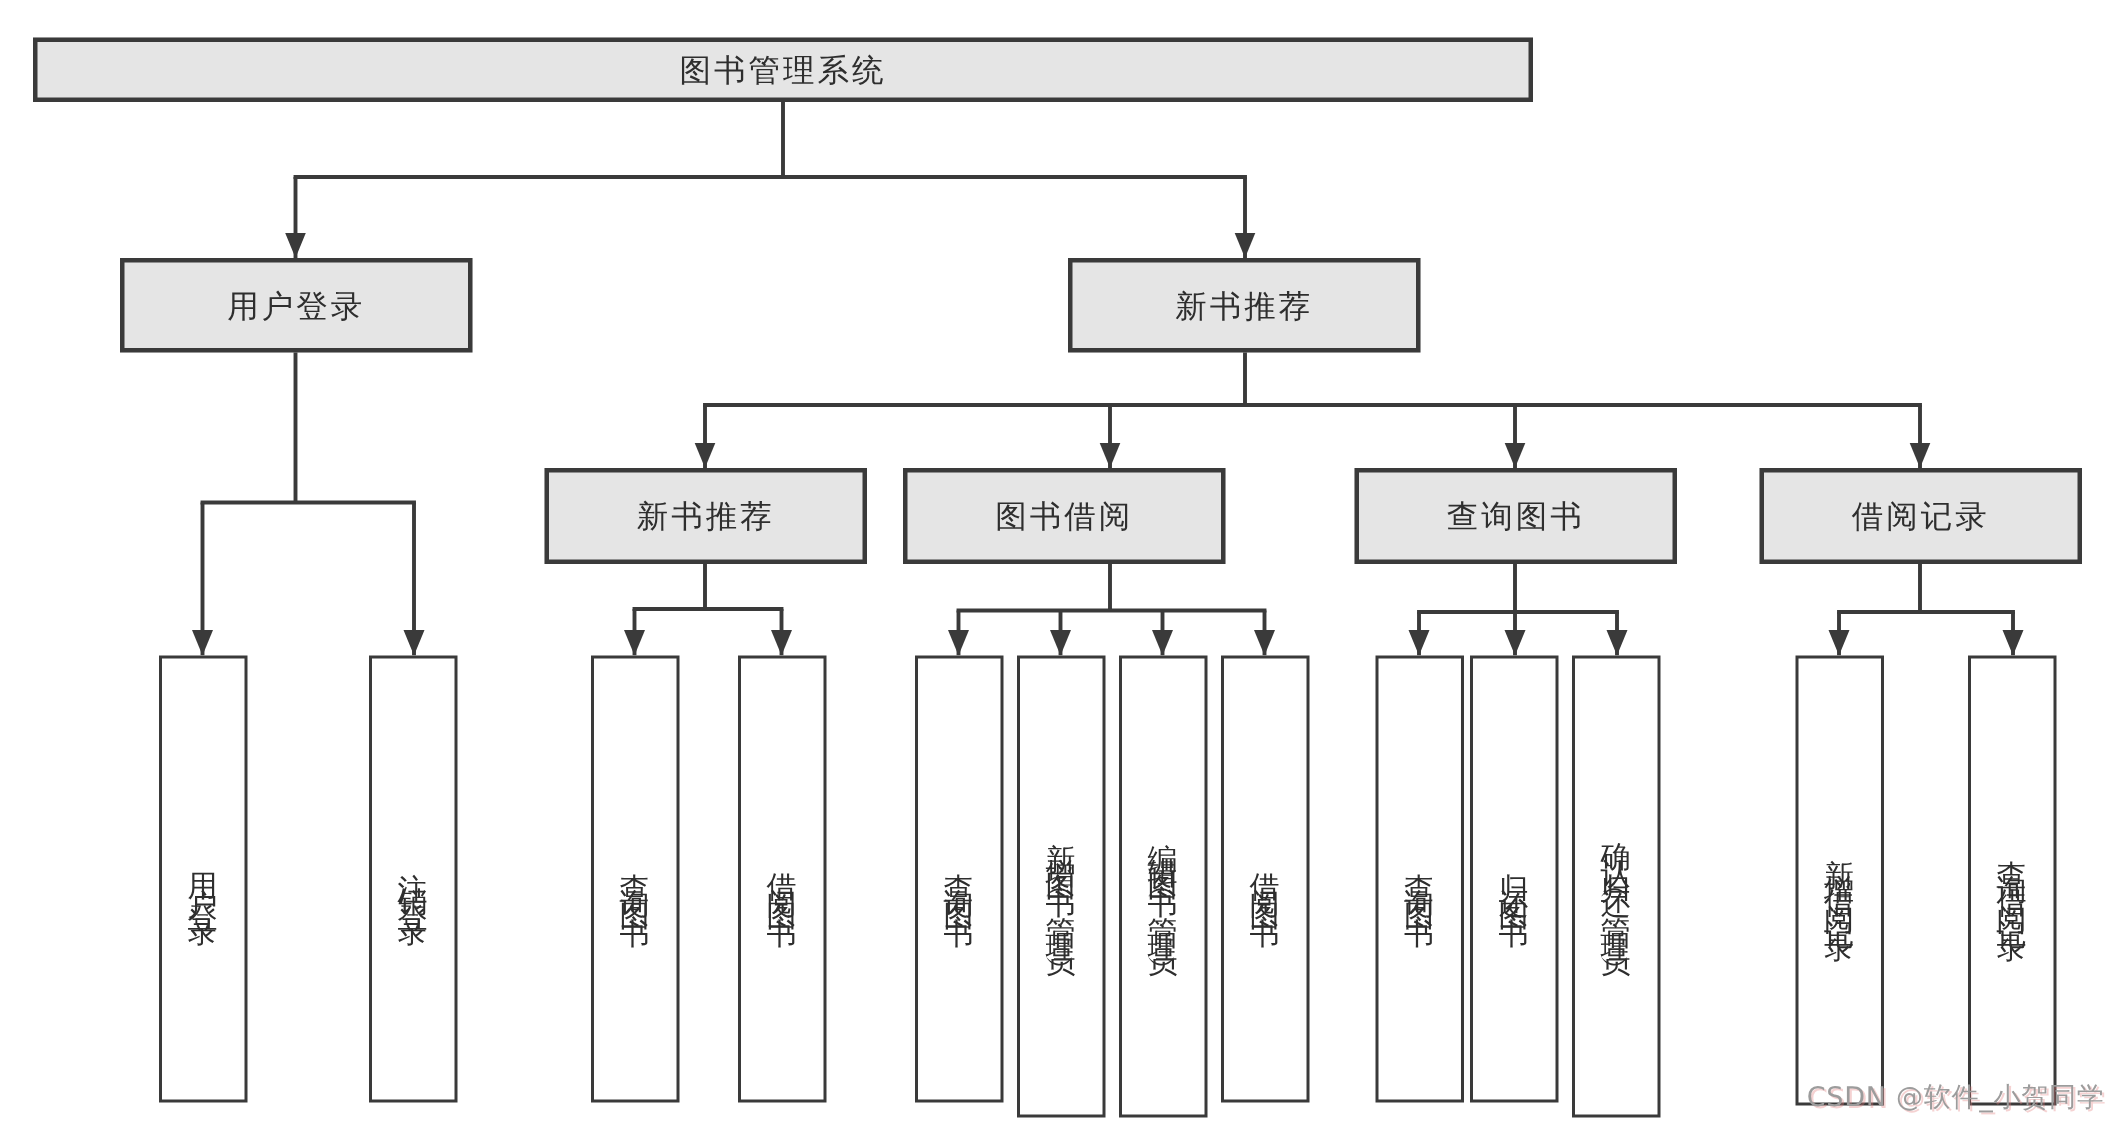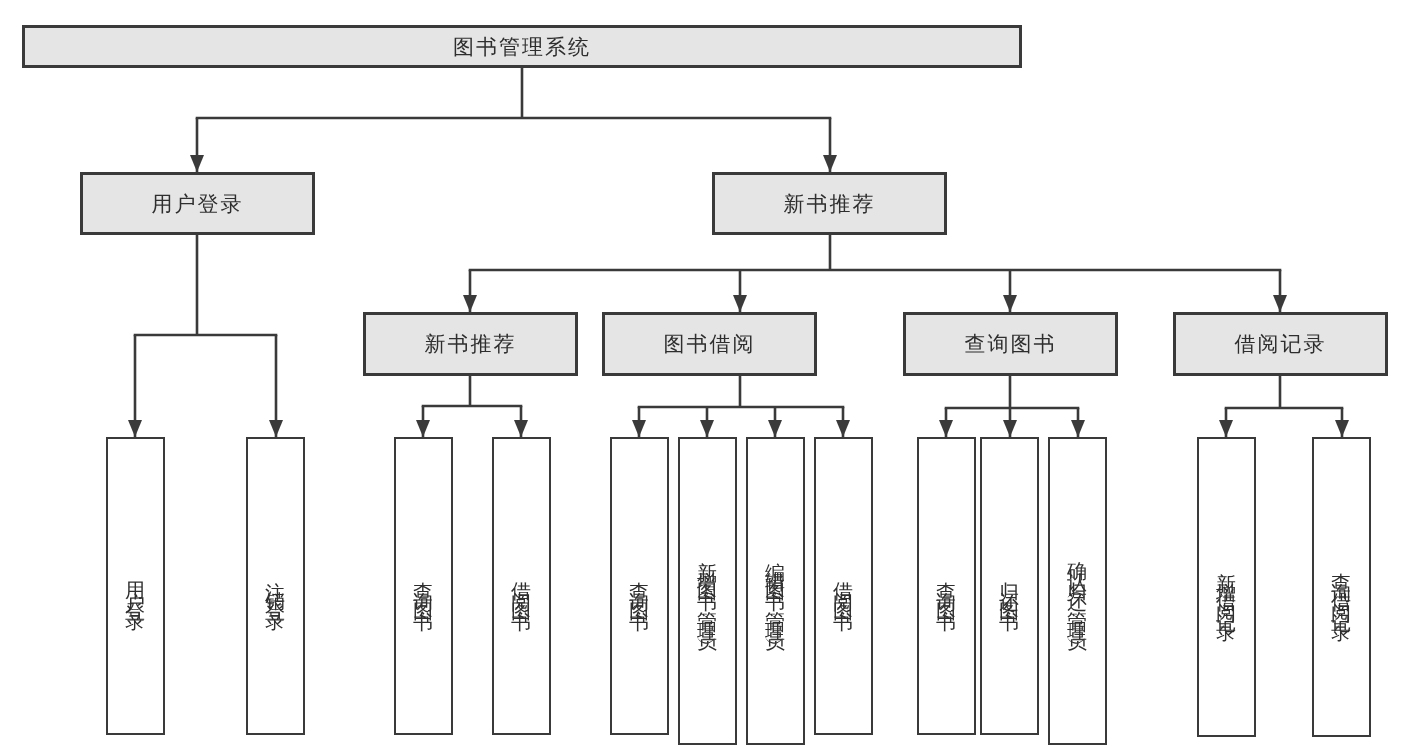--- a/index.html
+++ b/index.html
@@ -166,14 +166,15 @@
     <span>确认归还（管理员）</span>
   </div>
 
   <div class="vbox" style="left:1197px; top:437px; width:59px; height:300px;">
     <span>新增借阅记录</span>
   </div>
   <div class="vbox" style="left:1312px; top:437px; width:59px; height:300px;">
     <span>查询借阅记录</span>
   </div>
 
+  <div id="watermark">CSDN @软件_小贺同学</div>
 
 </div>
 
 </body></html>

